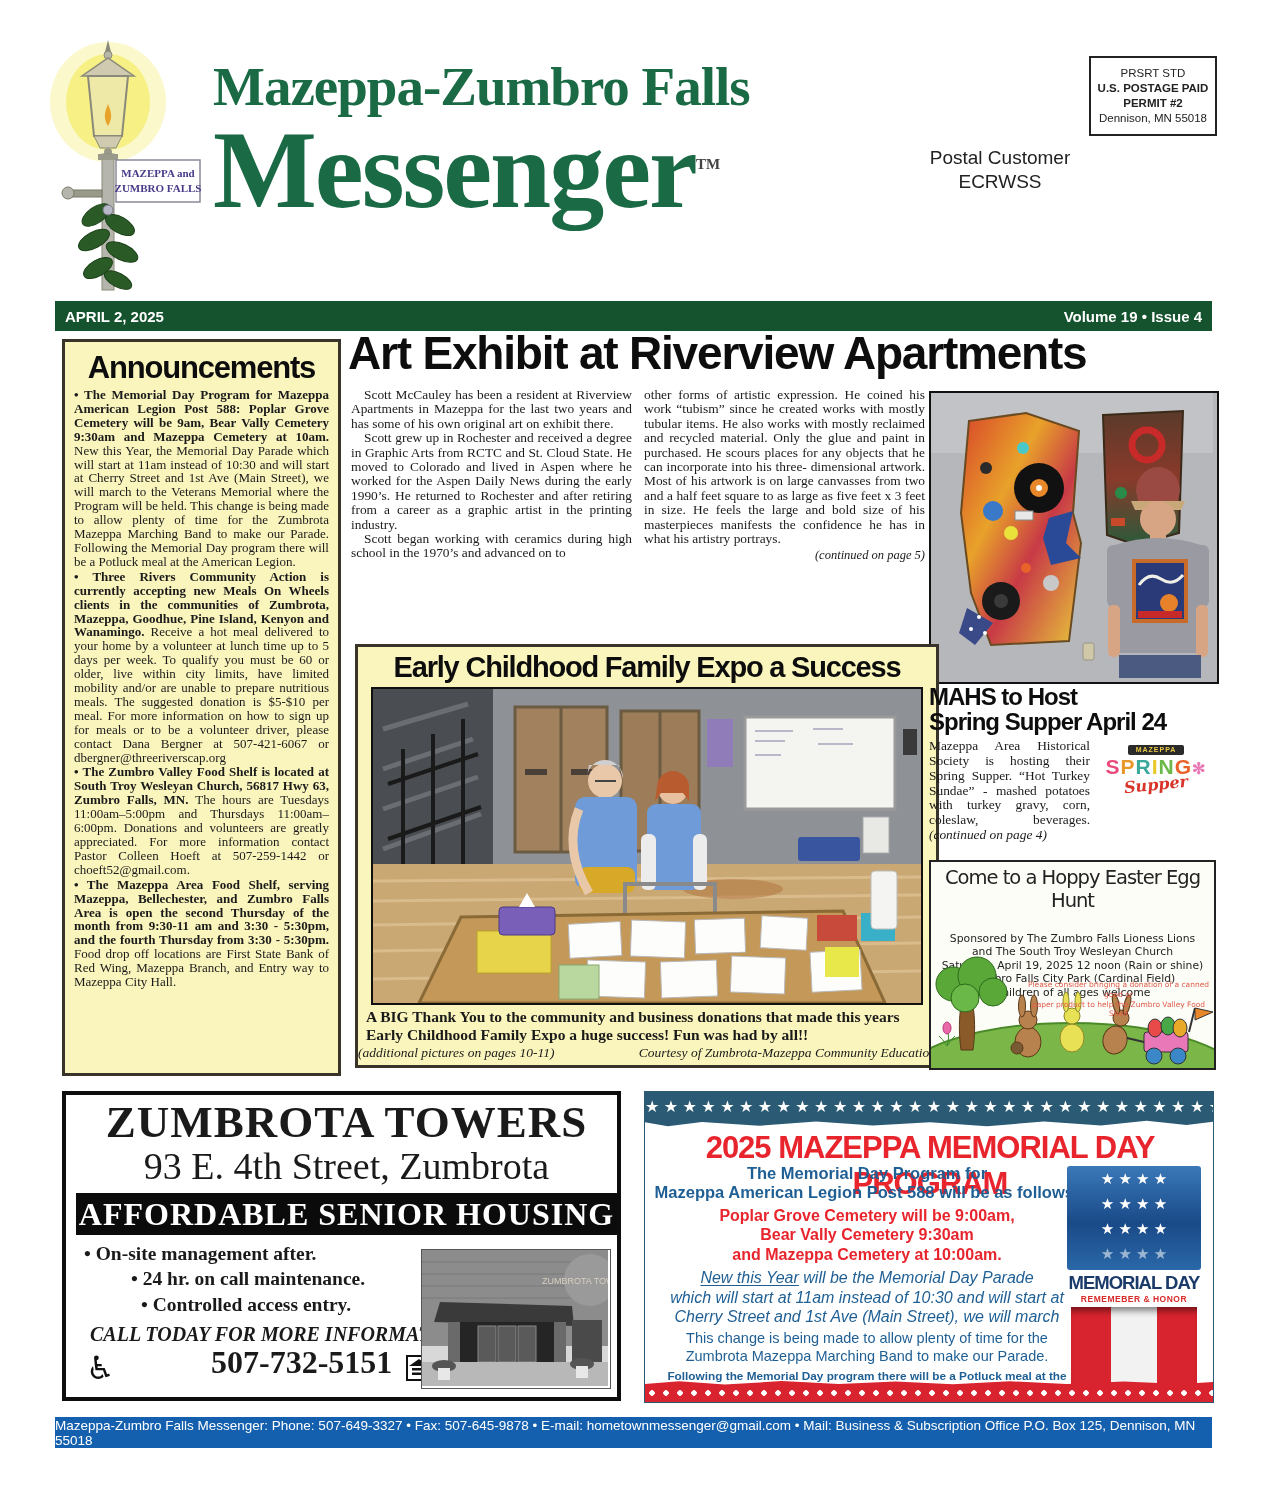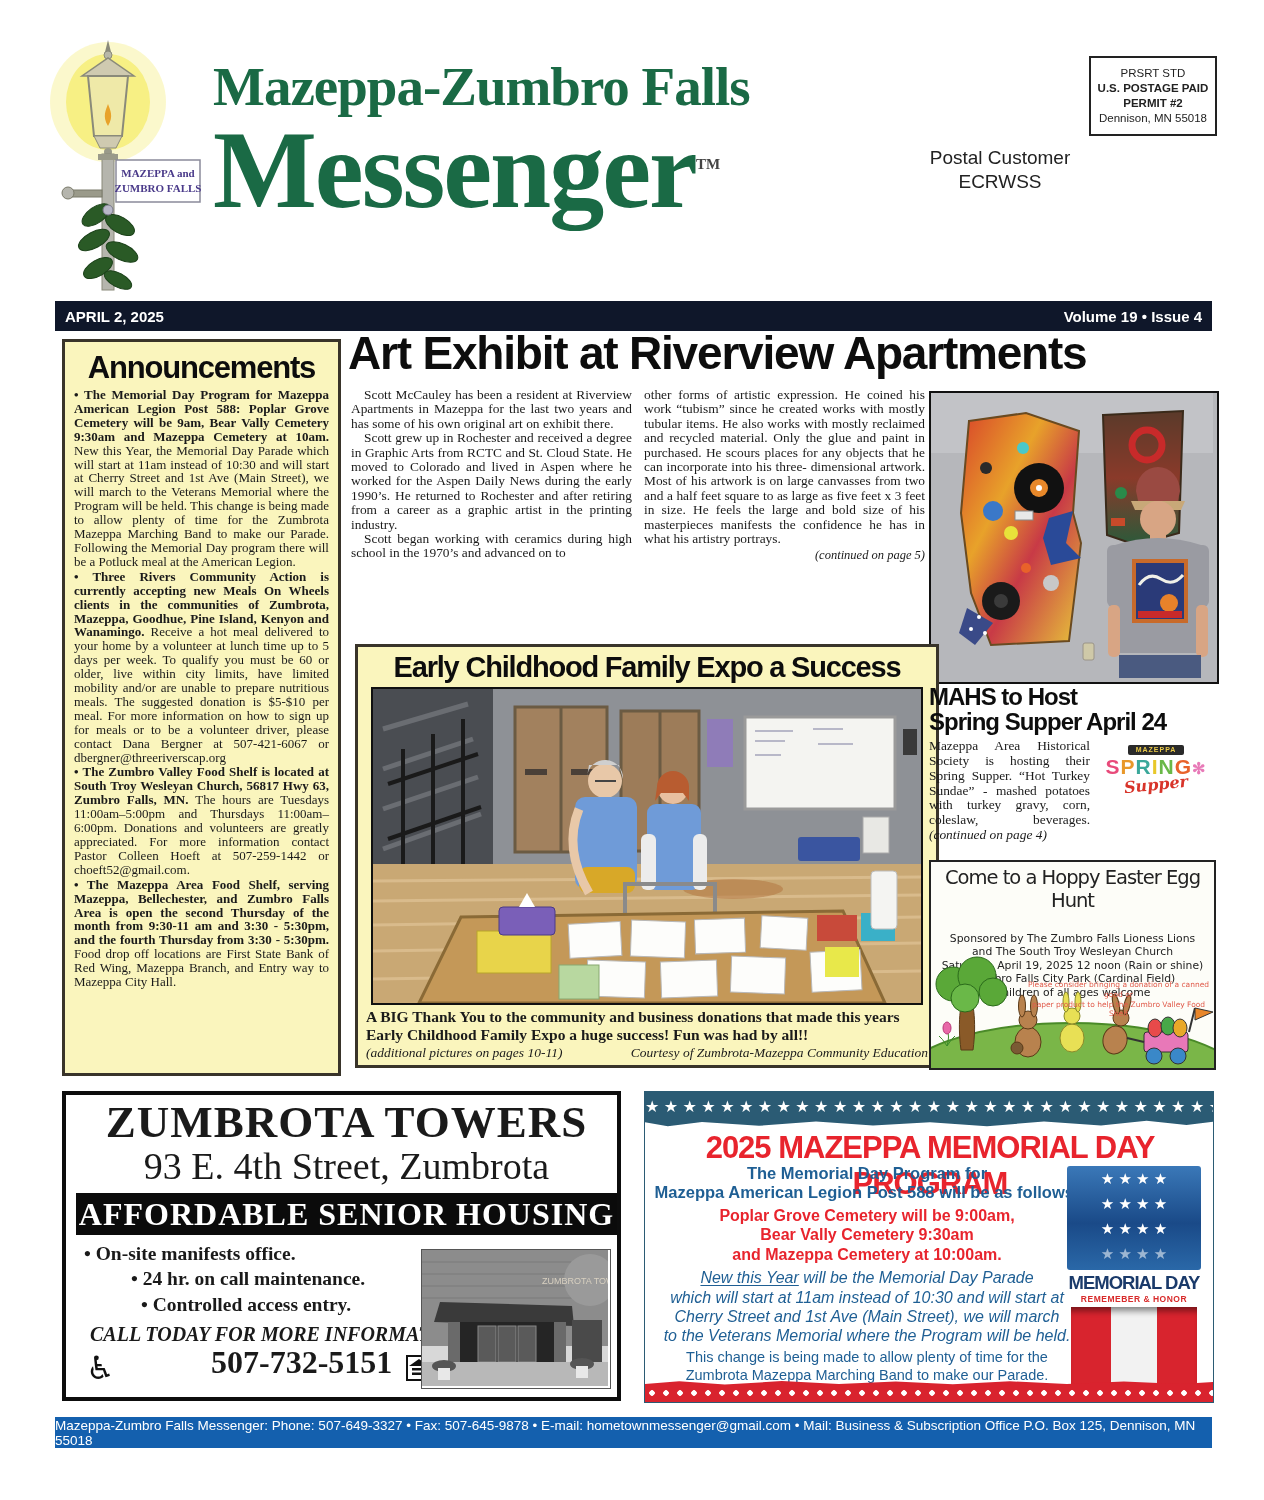--- a/index.html
+++ b/index.html
@@ -14,21 +14,21 @@
   .mast2{font-size:110px;font-weight:bold;letter-spacing:-2px;line-height:.95;margin-top:2px;}
   .tm{font-size:15px;vertical-align:38px;letter-spacing:0;color:#444;}
   .postal-box{left:1089px;top:56px;width:124px;height:76px;border:2px solid #222;background:#fff;
               font-family:"Liberation Sans",sans-serif;font-size:11.5px;line-height:1.3;text-align:center;
               display:flex;flex-direction:column;justify-content:center;color:#222;}
   .postal-box .b{font-weight:bold;}
   .postal-cust{left:900px;top:146px;width:200px;text-align:center;font-family:"Liberation Sans",sans-serif;
                font-size:19px;line-height:1.25;color:#222;}
 
   
-  .datebar{left:55px;top:301px;width:1157px;height:30px;background:#0f172a;color:#fff;
+  .datebar{left:55px;top:301px;width:1157px;height:30px;background:#14532d;color:#fff;
            font-family:"Liberation Sans",sans-serif;font-size:15px;font-weight:bold;
            display:flex;align-items:center;justify-content:space-between;padding:0 10px;box-sizing:border-box;}
   .footerbar{left:55px;top:1417px;width:1157px;height:31px;background:#1460ae;color:#fff;
              font-family:"Liberation Sans",sans-serif;font-size:13.5px;display:flex;align-items:center;justify-content:center;}
 
   
   .annbox{left:62px;top:339px;width:279px;height:737px;background:#faf5bd;border:3px solid #39342a;
           box-sizing:border-box;padding:4px 9px;}
   .anntitle{text-align:center;font-size:31px;margin:4px 0 2px 0;}
   .ann-item{font-size:13px;line-height:1.07;text-align:justify;margin:0 0 1px 0;}
@@ -40,21 +40,21 @@
   .artcol p{margin:0;text-indent:13px;}
   .artcol p.noindent{text-indent:0;}
   .contnote{text-align:right;font-style:italic;font-size:12.5px;margin-top:3px;}
   .photoframe{border:2px solid #111;background:#b6b7bb;}
 
   
   .expobox{left:355px;top:644px;width:584px;height:424px;background:#faf5bd;border:3px solid #39342a;box-sizing:border-box;}
   .expotitle{text-align:center;font-size:29px;line-height:40px;letter-spacing:-1.2px;}
   .expophoto{margin:0 auto;width:552px;height:318px;border:2px solid #111;box-sizing:border-box;background:#8e9196;}
   .expocap{padding:3px 8px 0 8px;font-size:15.5px;line-height:1.15;font-weight:bold;}
-  .expocap2{padding:1px 8px;font-size:13.5px;font-style:italic;display:flex;justify-content:space-between;}
+  .expocap2{padding:1px 0;font-size:13.5px;font-style:italic;display:flex;justify-content:space-between;}
 
   
   .mahs{left:929px;top:684px;width:287px;height:172px;}
   .mahs h2{margin:0;font-size:24px;line-height:1.05;letter-spacing:-1px;}
   .mahsbody{font-size:13.4px;line-height:1.1;text-align:justify;margin-top:5px;}
   .springlogo{float:right;width:120px;height:88px;margin:2px 0 2px 6px;text-align:center;position:relative;}
   .springbanner{display:inline-block;background:#2a2a2a;color:#e8c848;font-family:"Liberation Sans",sans-serif;
                 font-size:7px;font-weight:bold;padding:1px 8px;border-radius:2px;letter-spacing:1px;}
   .springword{font-family:"Liberation Sans",sans-serif;font-weight:bold;font-size:21px;letter-spacing:1px;line-height:1;}
   .springword span:nth-child(1){color:#e84a7a;}
@@ -411,21 +411,21 @@
       <div>paper product to help the Zumbro Valley Food Shelf</div>
     </div>
   </div>
 
   <div class="abs ztad">
     <div class="ztname">ZUMBROTA TOWERS</div>
     <div class="ztaddr">93 E. 4th Street, Zumbrota</div>
     <div class="ztbanner">AFFORDABLE SENIOR HOUSING</div>
     <div class="ztcols">
       <div class="ztbullets" style="width:352px;">
-        <div>• On-site manifests office.</div>
+        <div>• On-site management after.</div>
         <div>• 24 hr. on call maintenance.</div>
         <div>• Controlled access entry.</div>
       </div>
       <div class="ztcta">CALL TODAY FOR MORE INFORMATION</div>
       <div class="ztphone">507-732-5151</div>
       <div class="wheel">♿</div>
       <svg class="ehicon" width="26" height="26" viewBox="0 0 26 26">
         <rect x="1" y="1" width="24" height="24" fill="#fff" stroke="#111" stroke-width="2"></rect>
         <polygon points="13,4 3,11 23,11" fill="#111"></polygon>
         <rect x="6" y="13" width="14" height="2.5" fill="#111"></rect>
@@ -473,21 +473,20 @@
       </div>
       <div class="mdred">
         <div>Poplar Grove Cemetery will be 9:00am,</div>
         <div>Bear Vally Cemetery 9:30am</div>
         <div>and Mazeppa Cemetery at 10:00am.</div>
       </div>
       <div class="mdital">
         <div><u>New this Year</u><span> will be the Memorial Day Parade</span></div>
         <div>which will start at 11am instead of 10:30 and will start at</div>
         <div>Cherry Street and 1st Ave (Main Street), we will march</div>
-        <div>to the Veterans Memorial where the Program will be held.</div>
       </div>
       <div class="mdbold">
         <div>This change is being made to allow plenty of time for the</div>
         <div>Zumbrota Mazeppa Marching Band to make our Parade.</div>
       </div>
       <div class="mdsmall">Following the Memorial Day program there will be a Potluck meal at the American Legion.</div>
     </div>
     <div class="mdlogo">
       <div class="mdlogostars">
         <div>★ ★ ★ ★</div>

